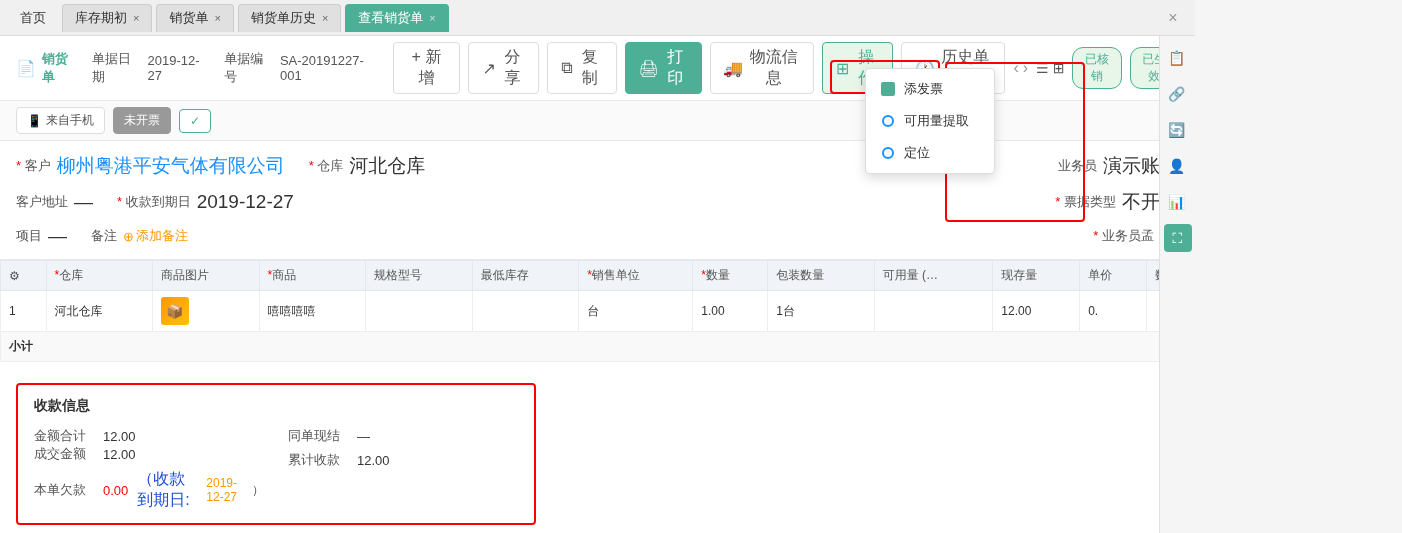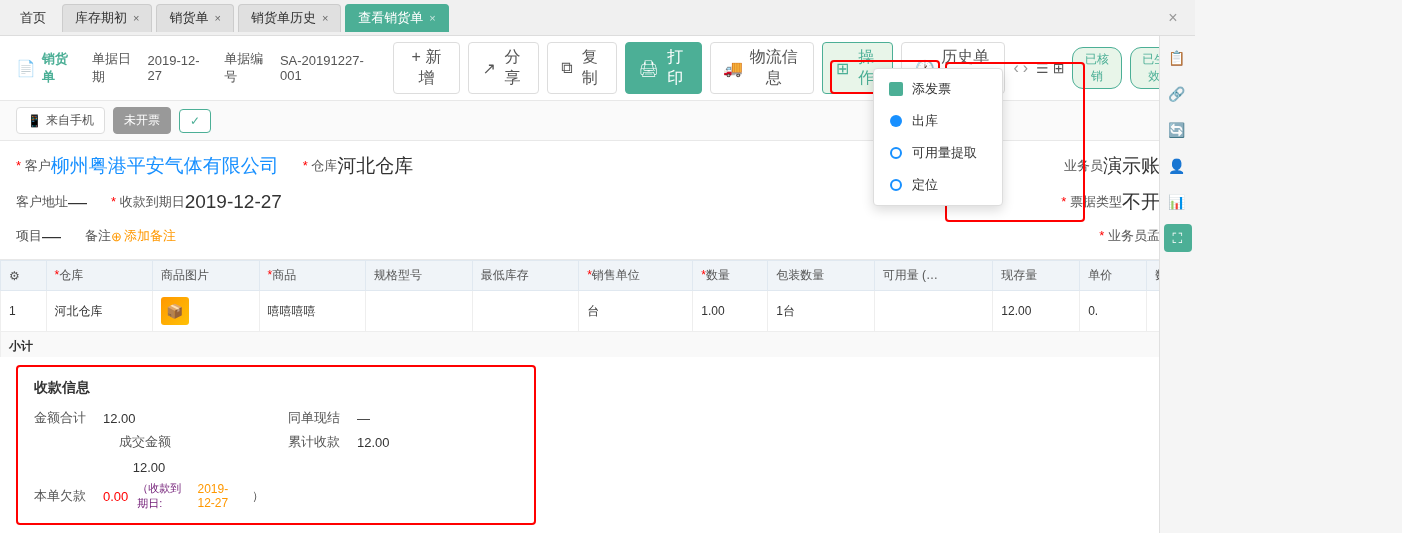--- a/index.html
+++ b/index.html
@@ -53,21 +53,21 @@
     .toolbar-btn {
       display: flex; align-items: center; gap: 4px; padding: 4px 10px; border: 1px solid #ddd;
       border-radius: 4px; cursor: pointer; font-size: 12px; background: #fff; color: #555;
     }
     .toolbar-btn.green-outline { color: #4CAF96; border-color: #4CAF96; }
     .toolbar-btn.gray-filled { background: #999; color: #fff; border-color: #999; }
 
     
     .form-area { padding: 12px 16px; display: flex; flex-direction: column; gap: 10px; }
     .form-row { display: flex; align-items: center; gap: 24px; }
-    .form-field { display: flex; align-items: center; }
+    .form-field { display: flex; align-items: center; gap: 6px; }
     .field-label { color: #555; font-size: 13px; white-space: nowrap; }
     .field-label.required::before { content: '* '; color: red; }
     .field-value { color: #333; font-size: 19px; }
     .field-value.link { color: #1890ff; cursor: pointer; }
     .add-note { color: #FF9800; cursor: pointer; font-size: 13px; display: flex; align-items: center; gap: 2px; }
 
     
     .table-wrap { flex: 1; overflow: auto; border-top: 1px solid #e8e8e8; }
     table { width: 100%; border-collapse: collapse; font-size: 12px; }
     thead tr { background: #f0f4f8; }
@@ -100,21 +100,21 @@
       padding: 8px 0; gap: 8px; height: calc(533px - 36px);
     }
     .sidebar-icon {
       width: 28px; height: 28px; display: flex; align-items: center; justify-content: center;
       cursor: pointer; border-radius: 4px; color: #666; font-size: 14px;
     }
     .sidebar-icon.active { background: #4CAF96; color: #fff; }
 
     
     .dropdown-menu {
-      position: absolute; top: 68px; right: 192px; background: #fff;
+      position: absolute; top: 68px; right: 200px; background: #fff;
       border: 1px solid #ddd; border-radius: 4px; box-shadow: 0 4px 12px rgba(0,0,0,0.15);
       z-index: 100; min-width: 130px; padding: 4px 0;
     }
     .dropdown-item {
       display: flex; align-items: center; gap: 8px; padding: 7px 14px;
       cursor: pointer; font-size: 13px; color: #333;
     }
     .dropdown-item .item-icon { width: 16px; height: 16px; display: flex; align-items: center; justify-content: center; }
     .icon-square { width: 14px; height: 14px; background: #4CAF96; border-radius: 2px; }
     .icon-circle { width: 12px; height: 12px; border-radius: 50%; background: #1890ff; }
@@ -318,28 +318,28 @@
       </table>
     </div>
 
     <div class="summary-box">
       <div class="summary-title">收款信息</div>
       <div>
         <div class="summary-row">
           <span class="summary-label">金额合计</span>
           <span class="summary-value">12.00</span>
         </div>
-        <div class="summary-row" style="margin-top:6px;flex-direction:column;">
+        <div class="summary-row" style="">
           <span class="summary-label">成交金额</span>
           <span class="summary-value">12.00</span>
         </div>
         <div class="summary-row" style="margin-top:6px;">
           <span class="summary-label">本单欠款</span>
           <span class="summary-value red">0.00</span>
-          <span style="color:#701a75;font-size:11px;">（收款到期日: </span>
+          <span style="color:#1d4ed8;font-size:16px;">（收款到期日: </span>
           <span style="color:#FF9800;font-size:12px;">2019-12-27</span>
           <span style="color:#555;font-size:12px;">）</span>
         </div>
       </div>
       <div>
         <div class="summary-row">
           <span class="summary-label">同单现结</span>
           <span class="summary-value">—</span>
         </div>
         <div class="summary-row" style="margin-top:6px;">
@@ -349,26 +349,20 @@
       </div>
     </div>
   </div>
 
   <div class="dropdown-menu">
     <div class="dropdown-item">
       <span class="item-icon">
           <span class="icon-square"></span>
         </span>
       <span>添发票</span>
-    </div>
-    <div class="dropdown-item">
-      <span class="item-icon">
-          <span class="icon-circle"></span>
-        </span>
-      <span>出库</span>
     </div>
     <div class="dropdown-item">
       <span class="item-icon">
           <span class="icon-circle-outline"></span>
         </span>
       <span>可用量提取</span>
     </div>
     <div class="dropdown-item">
       <span class="item-icon">
           <span class="icon-circle-outline"></span>

